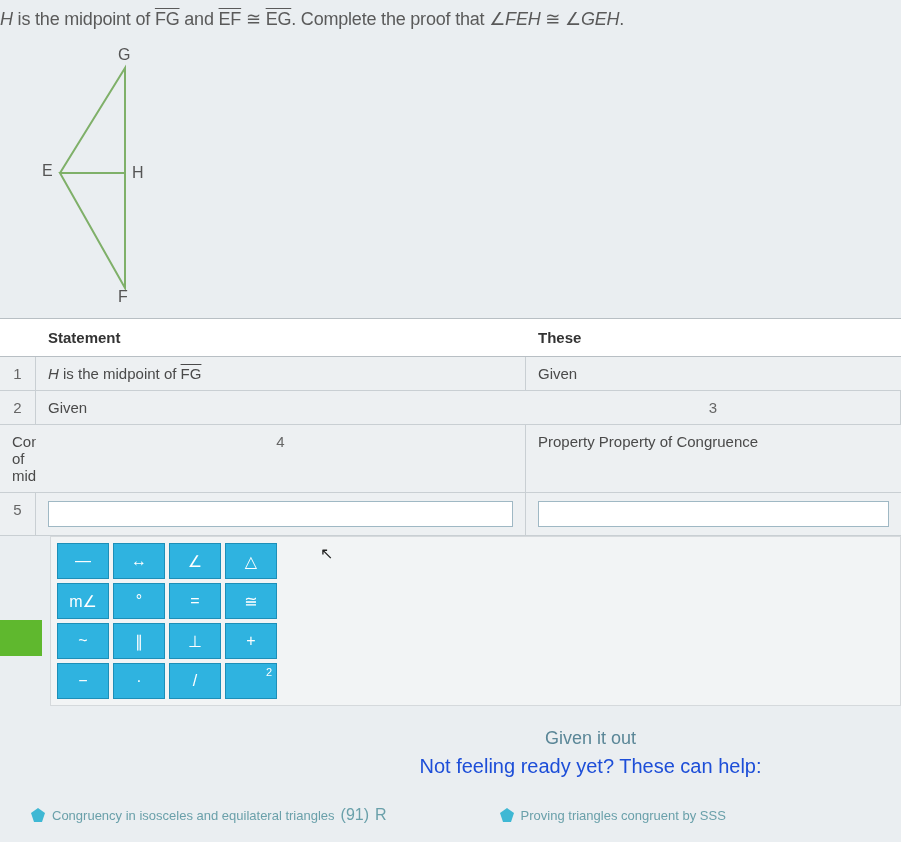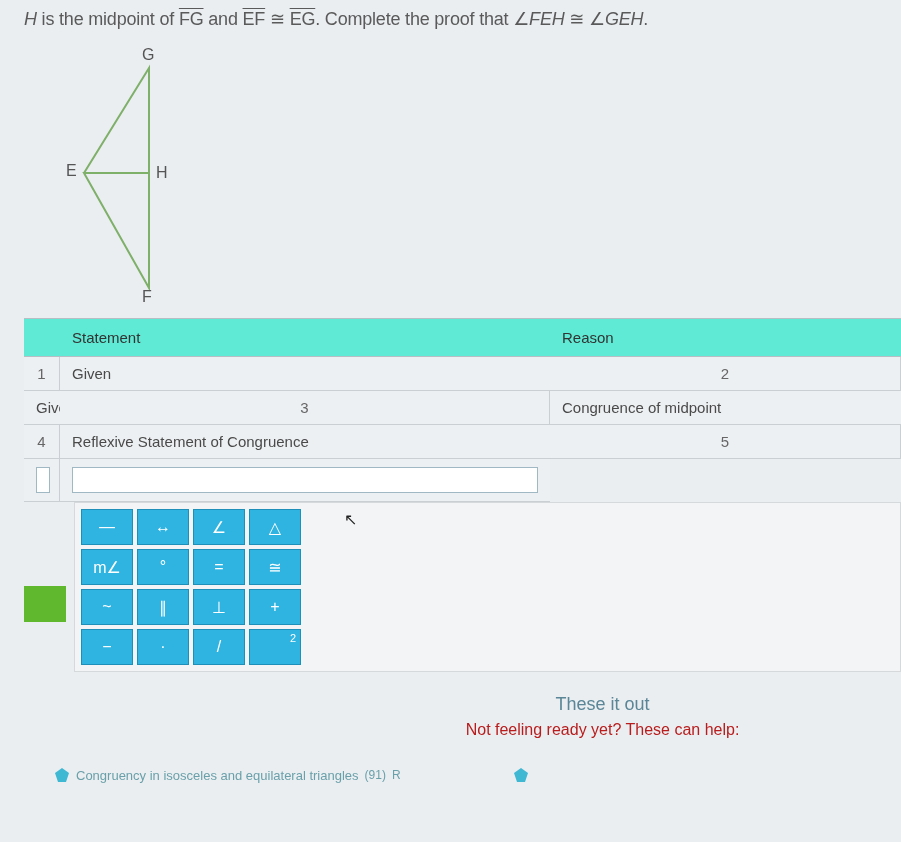--- a/index.html
+++ b/index.html
@@ -4,21 +4,21 @@
 <style>
   * { box-sizing: border-box; margin: 0; padding: 0; }
   body {
     font-family: Arial, Helvetica, sans-serif;
     background: #eaeef1;
     width: 901px;
     height: 842px;
     overflow: hidden;
     color: #333;
   }
-  .container { padding: 8px 0 0 24px; }
+  .container { padding: 8px 0 0 0; }
   .prompt {
     font-size: 18px;
     color: #5a5a5a;
     font-weight: 500;
     margin-bottom: 18px;
     letter-spacing: -0.2px;
   }
   .over { text-decoration: overline; }
   .figure {
     width: 180px;
@@ -34,22 +34,22 @@
     color: #555;
     font-weight: 500;
   }
   
   .proof {
     display: grid;
     grid-template-columns: 36px 490px 1fr;
     font-size: 15px;
   }
   .hdr {
-    background: #5eead4;
-    font-weight: normal;
+    background: #ffffff;
+    font-weight: bold;
     padding: 10px 12px;
     border-top: 1px solid #b8bfc4;
     border-bottom: 1px solid #b8bfc4;
   }
   .hdr.num { border-right: none; }
   .cell {
     padding: 8px 12px;
     border-bottom: 1px solid #c9cfd3;
     color: #4a4a4a;
     background: #edf0f2;
@@ -119,41 +119,41 @@
     text-align: center;
     margin-top: 22px;
     margin-left: 280px;
   }
   .workit h3 {
     font-size: 18px;
     color: #5a8697;
     font-weight: 500;
     margin-bottom: 6px;
   }
-  .workit p { font-size: 16px; color: #b91c1c; }
+  .workit p { font-size: 20px; color: #1d4ed8; }
   .helplinks {
     display: flex;
     gap: 112px;
     margin-top: 28px;
     margin-left: 30px;
     font-size: 13px;
   }
   .helplink {
     color: #5a9a6e;
     display: flex;
     align-items: center;
     gap: 6px;
     cursor: pointer;
   }
   .helplink .gem {
     width: 16px; height: 16px;
     display: inline-block;
   }
   .helplink span[data-bind] { color: #6aa0aa; }
-  .score { color: #999; font-size: 12px; }
+  .score { color: #999; font-size: 16px; }
   .mid { font-style: italic; }
 </style>
 </head>
 <body>
 
 <div class="container">
 
   <div class="prompt">
     <span class="mid" data-bind="prompt.subject">H</span><span data-bind="prompt.text1"> is the midpoint of </span><span class="over" data-bind="prompt.seg1">FG</span><span data-bind="prompt.text2"> and </span><span class="over" data-bind="prompt.seg2">EF</span><span data-bind="prompt.cong"> ≅ </span><span class="over" data-bind="prompt.seg3">EG</span><span data-bind="prompt.text3">. Complete the proof that ∠</span><span class="mid" data-bind="prompt.ang1">FEH</span><span data-bind="prompt.text4"> ≅ ∠</span><span class="mid" data-bind="prompt.ang2">GEH</span><span data-bind="prompt.text5">.</span>
   </div>
@@ -165,33 +165,36 @@
     </svg>
     <div class="figure-label" style="left:98px; top:-2px;" data-bind="figure.labels.G">G</div>
     <div class="figure-label" style="left:22px; top:114px;" data-bind="figure.labels.E">E</div>
     <div class="figure-label" style="left:112px; top:116px;" data-bind="figure.labels.H">H</div>
     <div class="figure-label" style="left:98px; top:240px;" data-bind="figure.labels.F">F</div>
   </div>
 
   <div class="proof">
     <div class="hdr num"></div>
     <div class="hdr" data-bind="table.headers.statement">Statement</div>
-    <div class="hdr" data-bind="table.headers.reason">Reason</div>
+    <div class="hdr" data-bind="table.headers.reason">These</div>
 
     <div class="cell num" data-bind="table.rows.0.n">1</div>
+    <div class="cell stmt">
+      <span class="mid" data-bind="table.rows.0.statement_prefix">H</span><span data-bind="table.rows.0.statement_mid"> is the midpoint of </span><span class="over" data-bind="table.rows.0.statement_seg">FG</span>
+    </div>
     <div class="cell" data-bind="table.rows.0.reason">Given</div>
 
     <div class="cell num" data-bind="table.rows.1.n">2</div>
     <div class="cell" data-bind="table.rows.1.reason">Given</div>
 
     <div class="cell num" data-bind="table.rows.2.n">3</div>
     <div class="cell" data-bind="table.rows.2.reason">Congruence of midpoint</div>
 
     <div class="cell num" data-bind="table.rows.3.n">4</div>
-    <div class="cell" data-bind="table.rows.3.reason">Reflexive Statement of Congruence</div>
+    <div class="cell" data-bind="table.rows.3.reason">Property Property of Congruence</div>
 
     <div class="cell num" data-bind="table.input_row_num">5</div>
     <div class="cell stmt inputrow">
       <input class="txtin" type="text" style="">
     </div>
     <div class="cell inputrow">
       <input class="txtin" type="text" style="">
     </div>
   </div>
 
@@ -215,37 +218,38 @@
       <div class="key sup" data-bind="keypad.keys.15">2</div>
     </div>
     <div class="green-sq" style="position:absolute; left:0; top:42px;"></div>
     <span class="cursor-ptr" style="left:320px; top:8px;">↖</span>
     <div class="addline">
       <button class="addbtn" data-bind="buttons.add_line">Add line</button>
     </div>
   </div>
 
   <div class="workit">
-    <h3 data-bind="workit.title">These it out</h3>
+    <h3 data-bind="workit.title">Given it out</h3>
     <p data-bind="workit.subtitle">Not feeling ready yet? These can help:</p>
   </div>
 
   <div class="helplinks">
     <div class="helplink">
       <span class="gem">
         <svg viewBox="0 0 16 16">
             <polygon points="8,1 15,6 12,15 4,15 1,6" fill="#3fb8d4"></polygon>
           </svg>
       </span>
       <span data-bind="help.link1">Congruency in isosceles and equilateral triangles</span>
       <span class="score" data-bind="help.score1">(91)</span>
       <span class="score" data-bind="help.badge1">R</span>
     </div>
     <div class="helplink">
       <span class="gem">
         <svg viewBox="0 0 16 16">
             <polygon points="8,1 15,6 12,15 4,15 1,6" fill="#3fb8d4"></polygon>
           </svg>
       </span>
+      <span data-bind="help.link2">Proving triangles congruent by SSS</span>
     </div>
   </div>
 
 </div>
 
 </body></html>

